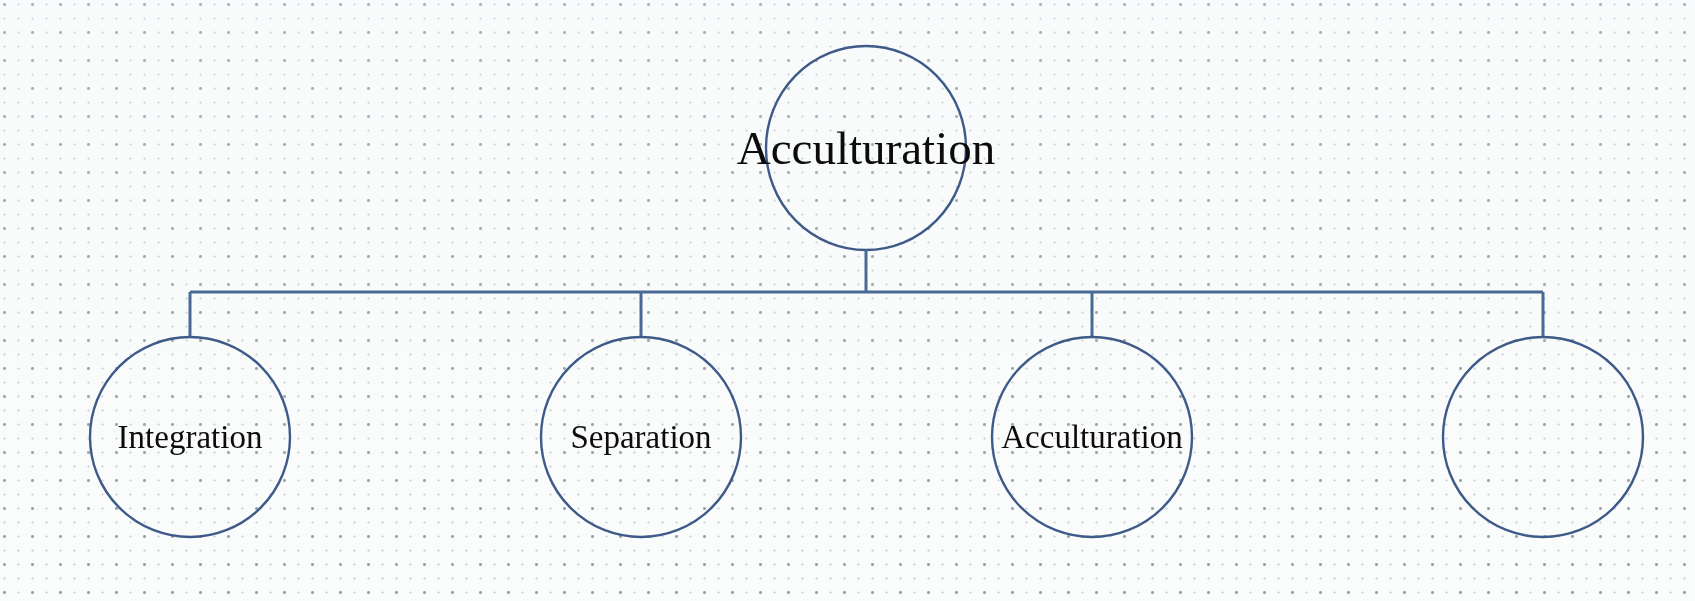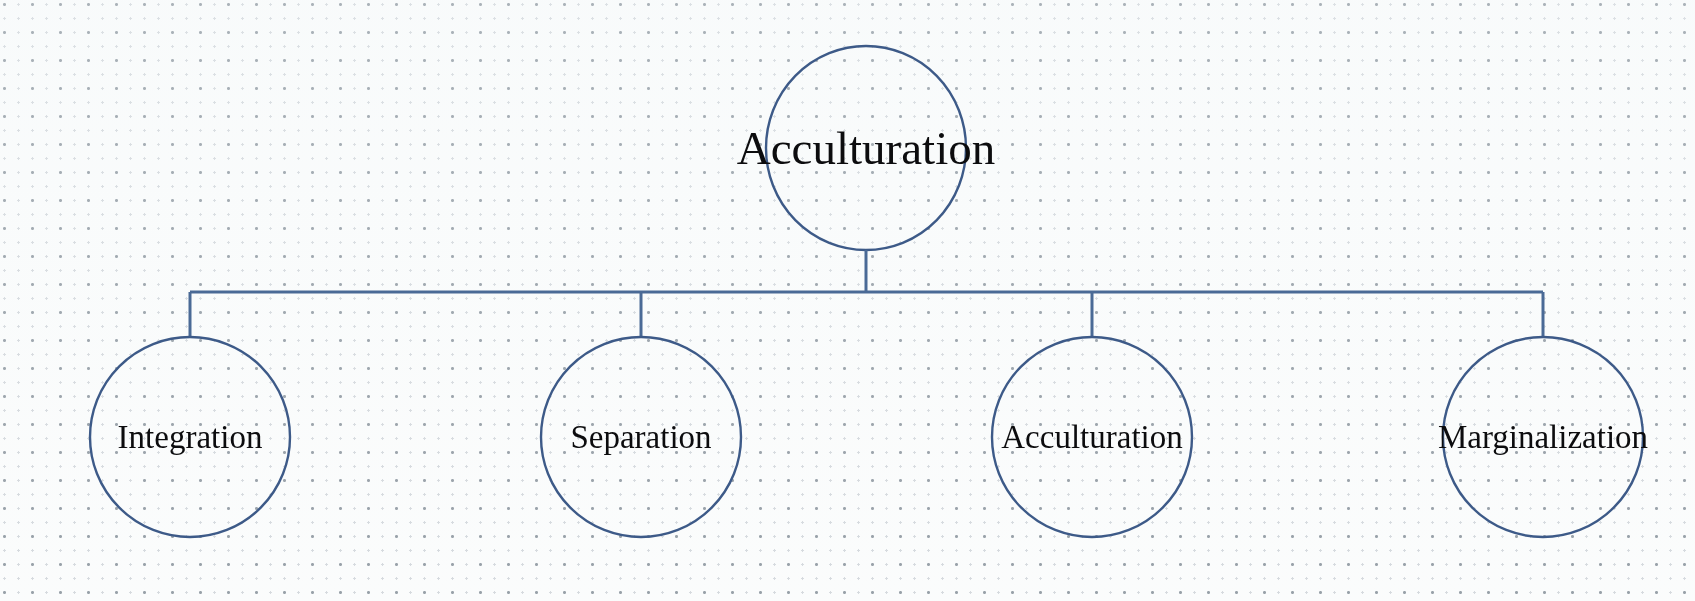--- a/index.html
+++ b/index.html
@@ -94,17 +94,14 @@
   </div>
 
   <div class="node node-leaf" style="left:641px; top:437px; transform:translate(-50%,-50%);justify-content:flex-end;">
     <span class="node-label">Separation</span>
   </div>
 
   <div class="node node-leaf" style="left:1092px; top:437px; transform:translate(-50%,-50%);">
     <span class="node-label">Acculturation</span>
   </div>
 
-  <div class="node node-leaf" style="left:1543px; top:437px; transform:translate(-50%,-50%);">
-    <span class="node-label">Marginalization</span>
-  </div>
 
 </div>
 
 </body></html>

